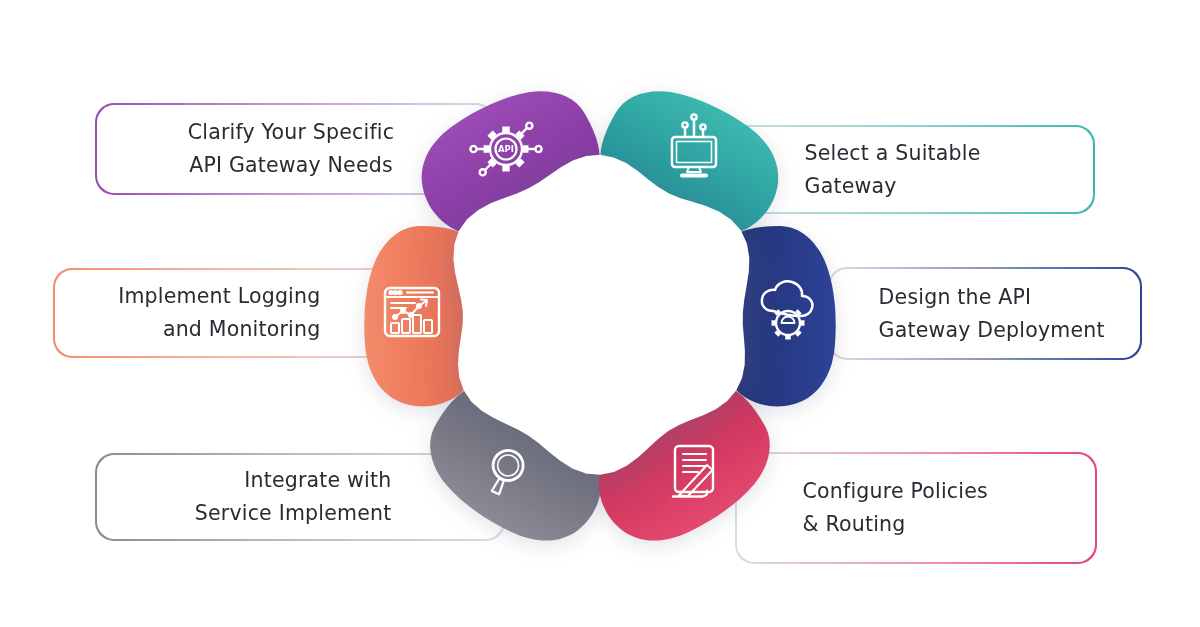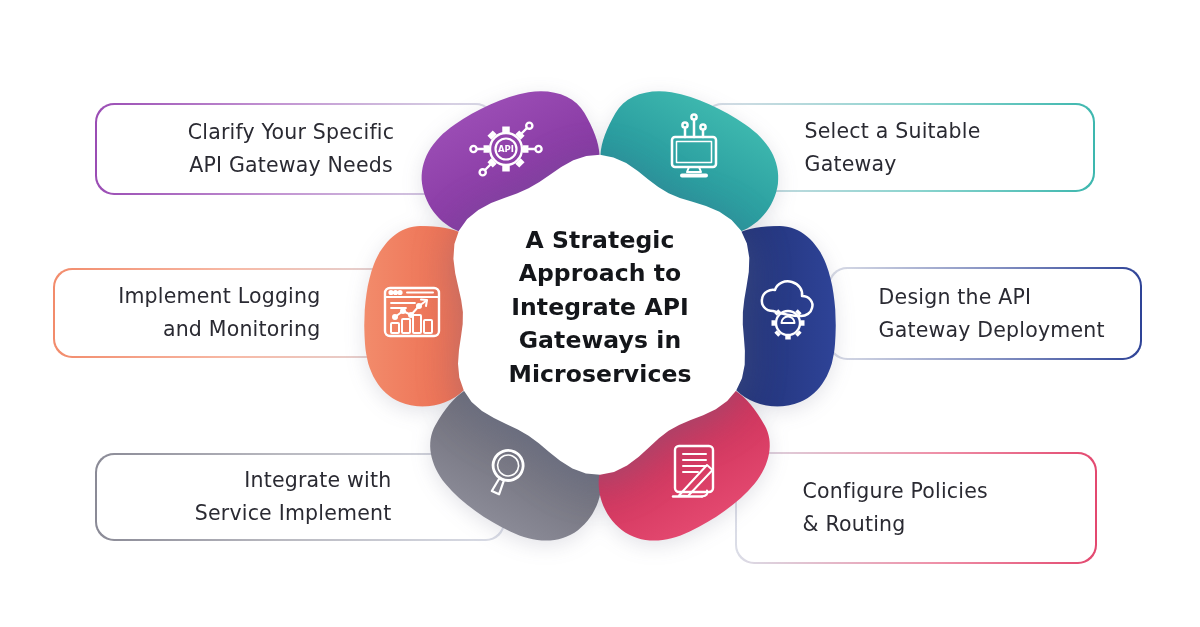--- a/index.html
+++ b/index.html
@@ -50,21 +50,21 @@
 <body>
 
 <div id="canvas">
 
   <div class="card c1" style="background: linear-gradient(to right, rgb(154, 76, 180) 0%, rgba(154, 76, 180, 0.6) 45%, rgba(150, 158, 186, 0.35) 100%);">
     <div class="card-inner">
         <div class="card-text">Clarify Your Specific
 API Gateway Needs</div>
       </div>
   </div>
-  <div class="card c2 right" style="background: linear-gradient(to left, rgb(61, 183, 174) 0%, rgba(61, 183, 174, 0.6) 45%, rgba(150, 158, 186, 0.35) 100%);">
+  <div class="card c2 right" style="background: linear-gradient(to left, rgb(61, 183, 174) 0%, rgba(61, 183, 174, 0.6) 45%, rgba(150, 158, 186, 0.35) 100%); margin-top: 22px;">
     <div class="card-inner">
         <div class="card-text">Select a Suitable
 Gateway</div>
       </div>
   </div>
   <div class="card c3" style="background: linear-gradient(to right, rgb(242, 139, 107) 0%, rgba(242, 139, 107, 0.6) 45%, rgba(150, 158, 186, 0.35) 100%);">
     <div class="card-inner">
         <div class="card-text">Implement Logging
 and Monitoring</div>
       </div>
@@ -211,18 +211,13 @@
       <line x1="-11" y1="-18" x2="12" y2="-18" stroke-width="2"></line>
       <line x1="-11" y1="-12" x2="12" y2="-12" stroke-width="2"></line>
       <line x1="-11" y1="-6" x2="12" y2="-6" stroke-width="2"></line>
       <line x1="-11" y1="0" x2="4" y2="0" stroke-width="2"></line>
       <path d="M 13,-7 L 18.5,-2 L -6,24 L -15,23.5 L -11,19 Z" stroke-width="2"></path>
       <line x1="-21" y1="24.5" x2="8" y2="24.5" stroke-width="2.4"></line>
       <path d="M 8,24.5 Q 15,23.5 13,18.5" stroke-width="2"></path>
     </g>
   </svg>
 
-  <div id="title">A Strategic
-Approach to
-Integrate API
-Gateways in
-Microservices</div>
 </div>
 
 </body></html>

